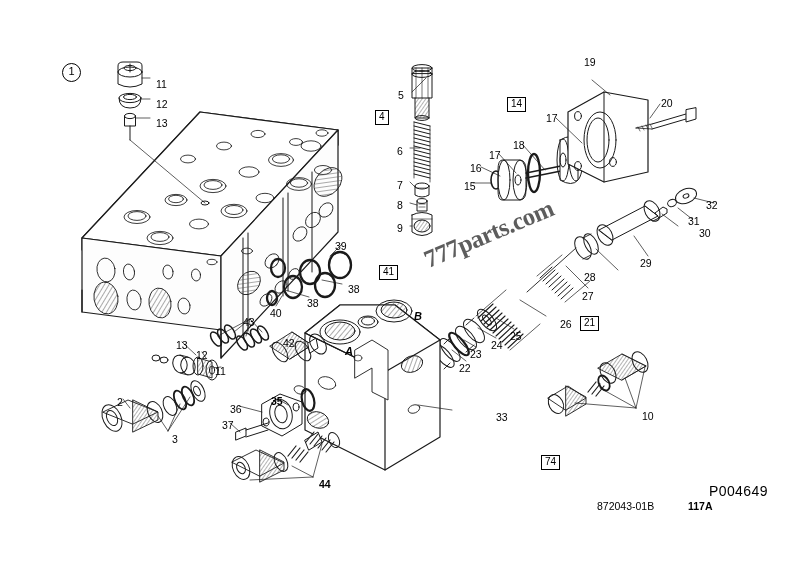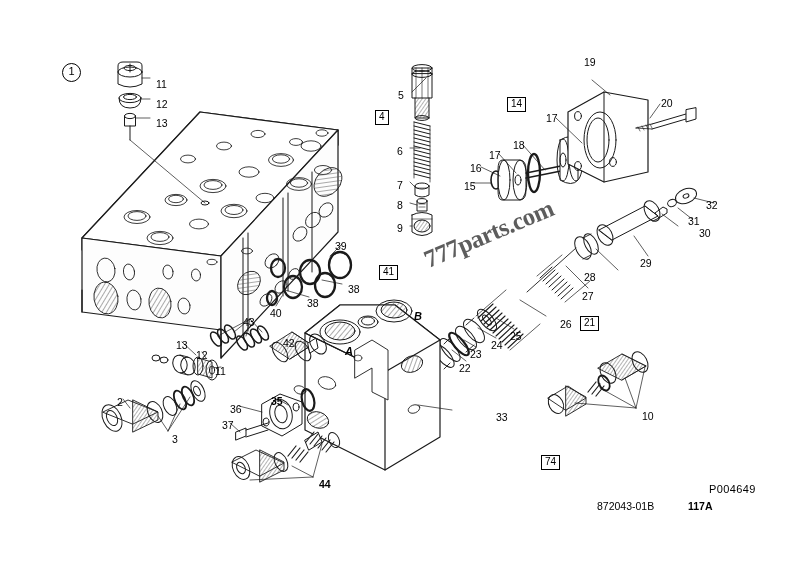--- a/index.html
+++ b/index.html
@@ -28,21 +28,21 @@
   }
   .circnum{
     position:absolute;font-size:11px;line-height:15px;
     width:17px;height:17px;border:1px solid #000;border-radius:50%;
     text-align:center;background:#fff;
   }
   .portlabel{
     position:absolute;font-size:11px;font-style:italic;font-weight:bold;
   }
   .footer-code{position:absolute;font-size:10.5px;white-space:nowrap;}
-  .footer-small{position:absolute;font-size:11px;white-space:nowrap;letter-spacing:.4px;}
+  .footer-small{position:absolute;font-size:14px;white-space:nowrap;letter-spacing:.4px;}
   .watermark{
     position:absolute;left:420px;top:248px;
     font-size:25px;color:#3a3a3a;opacity:.82;
     transform:rotate(-23deg);transform-origin:0 0;
     white-space:nowrap;pointer-events:none;
     font-family:"Liberation Serif","DejaVu Serif",serif;
     font-weight:bold;letter-spacing:-.5px;
   }
 </style>
 </head>

